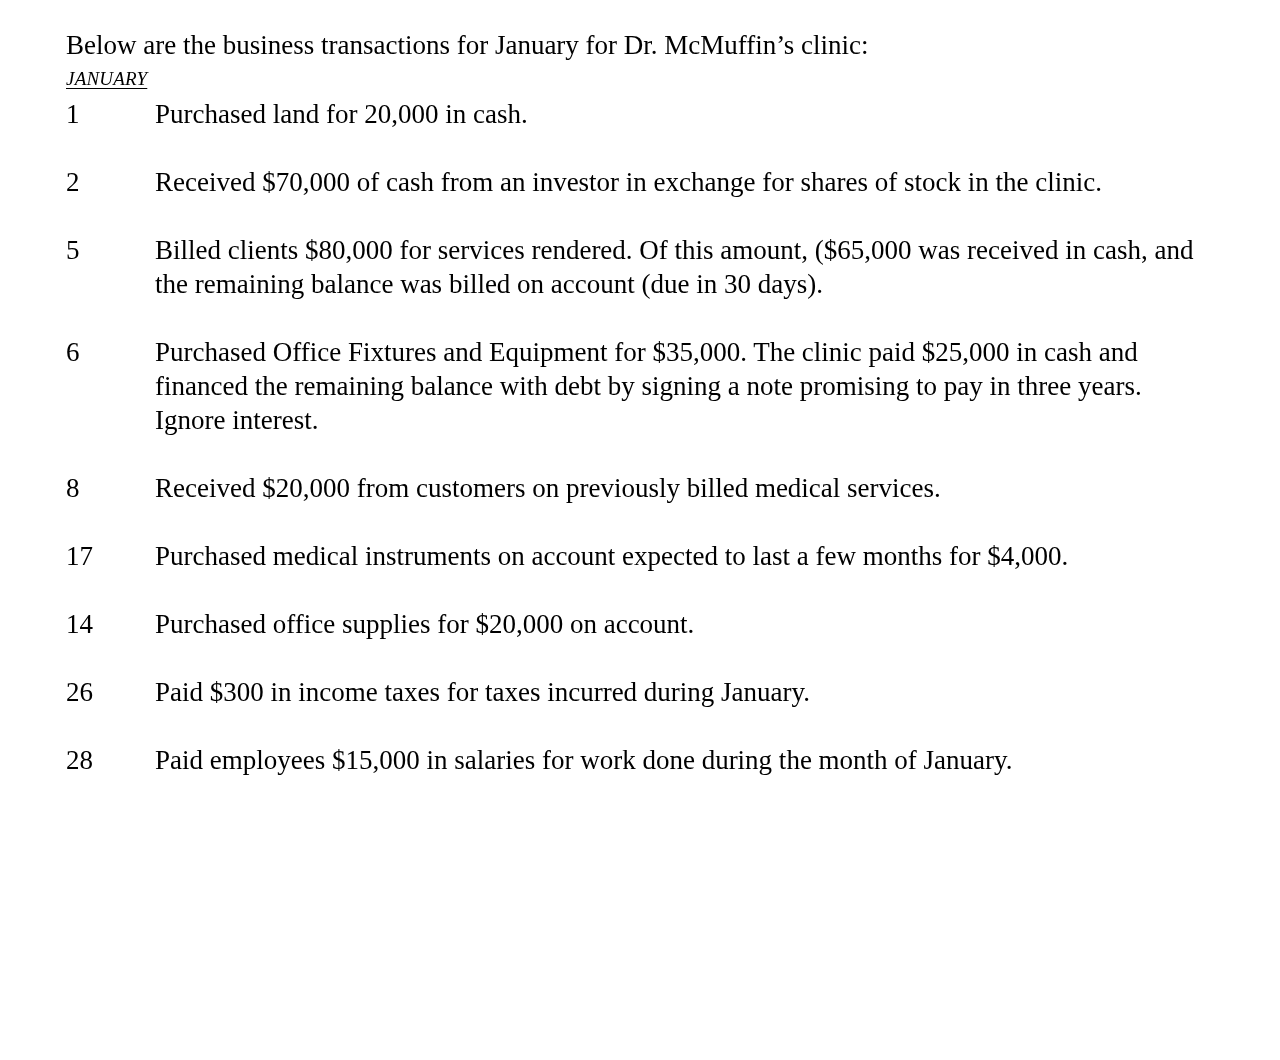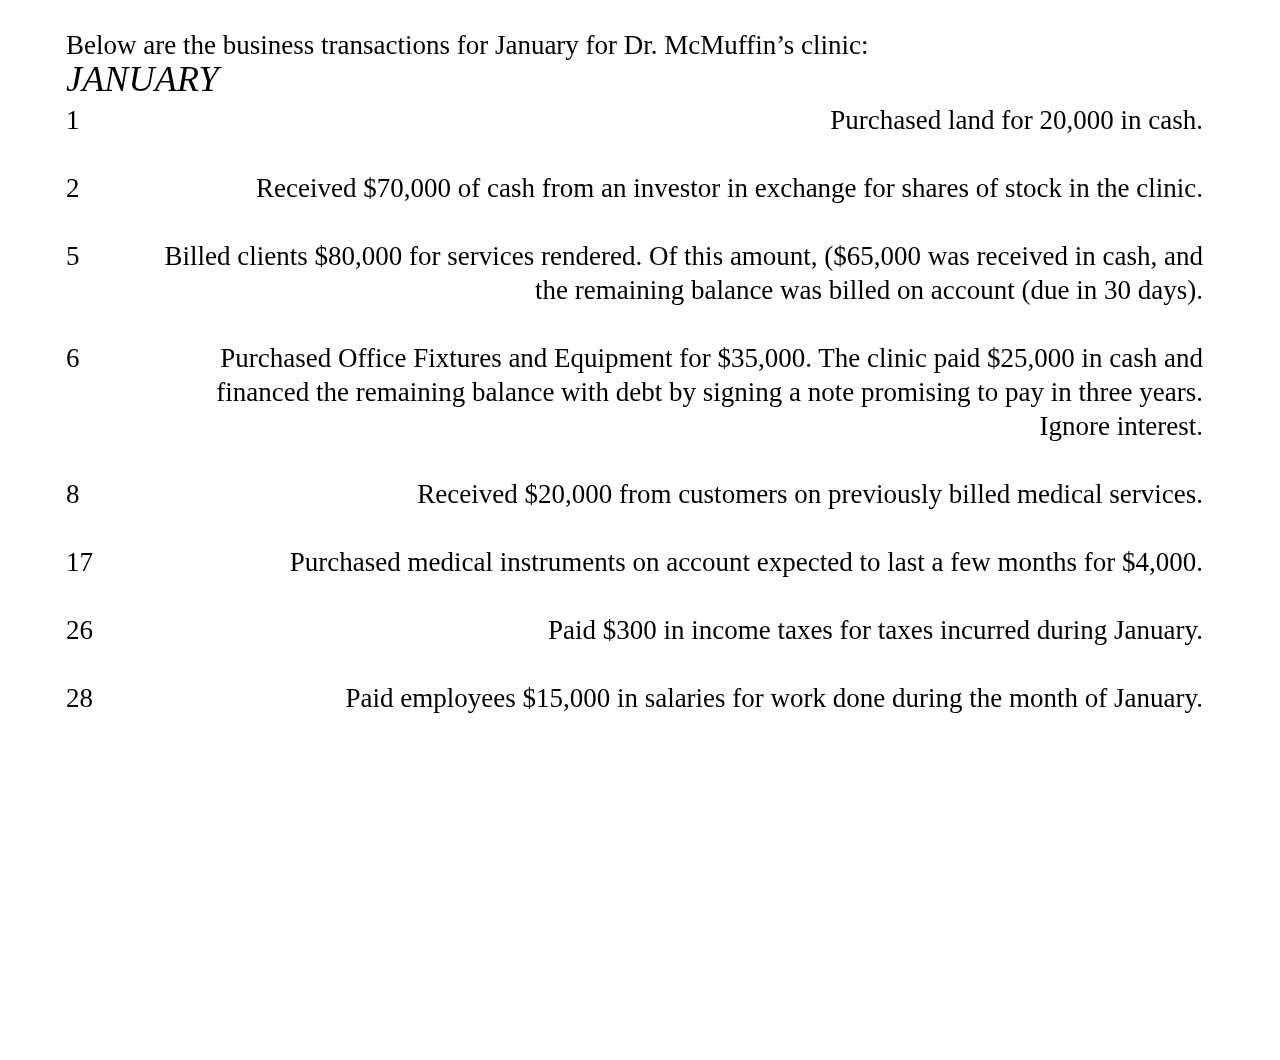--- a/index.html
+++ b/index.html
@@ -22,23 +22,24 @@
     box-sizing: border-box;
     padding: 28px 77px 0 66px;
     overflow: hidden;
   }
   .intro-line {
     font-size: 27px;
     line-height: 34px;
     white-space: nowrap;
   }
   .month-heading {
-    font-size: 36px;
+    font-size: 19px;
     line-height: 34px;
     font-style: italic;
+    text-decoration: underline;
     text-underline-offset: 3px;
     display: inline-block;
     letter-spacing: 0.2px;
   }
   .month-heading-wrap {
     line-height: 34px;
   }
   .entries {
     margin-top: 0;
   }
@@ -57,21 +58,21 @@
     width: 89px;
     font-size: 27px;
     line-height: 34px;
     text-align: left;
   }
   .entry-text {
     flex: 1 1 auto;
     font-size: 27px;
     line-height: 34px;
     max-width: 1065px;
-    text-align: right;
+    text-align: left;
     hyphens: none;
   }
 </style>
 </head>
 <body>
 
 <div class="page">
 
   <div class="intro-line">Below are the business transactions for January for Dr. McMuffin’s clinic:</div>
 
@@ -98,20 +99,24 @@
       </div>
       <div class="entry">
         <div class="entry-day">8</div>
         <div class="entry-text">Received $20,000 from customers on previously billed medical services.</div>
       </div>
       <div class="entry">
         <div class="entry-day">17</div>
         <div class="entry-text">Purchased medical instruments on account expected to last a few months for $4,000.</div>
       </div>
       <div class="entry">
+        <div class="entry-day">14</div>
+        <div class="entry-text">Purchased office supplies for $20,000 on account.</div>
+      </div>
+      <div class="entry">
         <div class="entry-day">26</div>
         <div class="entry-text">Paid $300 in income taxes for taxes incurred during January.</div>
       </div>
       <div class="entry">
         <div class="entry-day">28</div>
         <div class="entry-text">Paid employees $15,000 in salaries for work done during the month of January.</div>
       </div>
     </div>
 
 </div>

